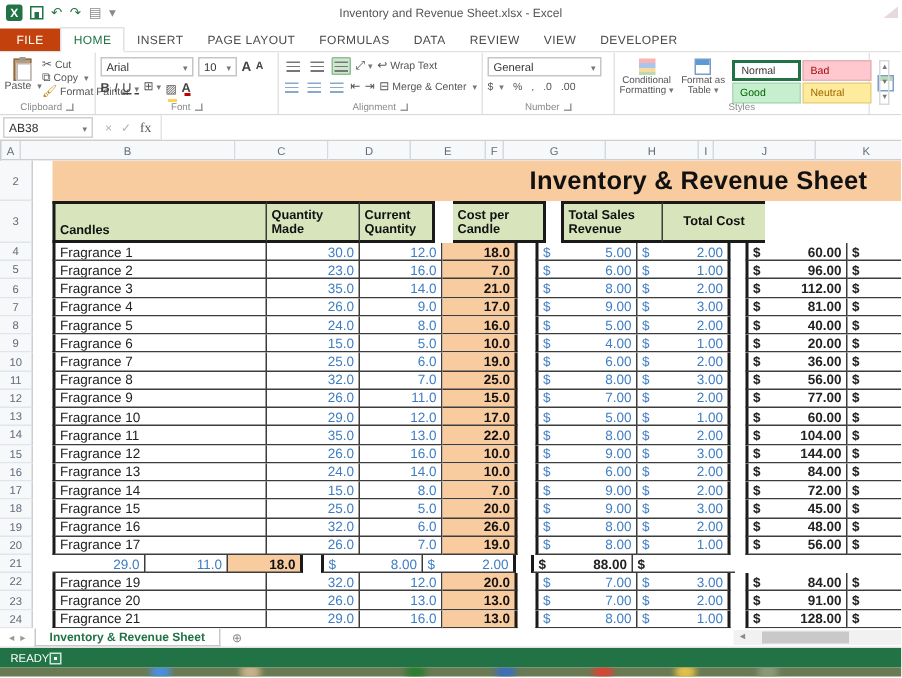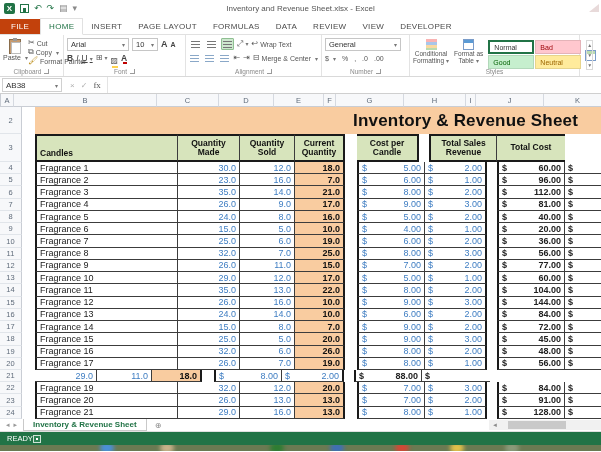--- a/index.html
+++ b/index.html
@@ -87,21 +87,21 @@
   .grow{display:flex;flex:0 0 auto;background:#fff}
   .c{flex:0 0 auto;height:100%;display:flex;align-items:center;overflow:hidden;font-size:9px;color:#222}
   .w-a{width:13px}.w-b{width:143px}.w-c{width:62px}.w-d{width:55px}.w-e{width:50px}
   .w-f{width:12px}.w-g{width:68px}.w-h{width:62px}.w-i{width:10px}.w-j{width:68px}.w-k{width:68px}
   .bl2{border-left:2px solid #1a1a1a}.br1{border-right:1px solid #3c3c3c}
   .br2{border-right:2px solid #1a1a1a}.bb1{border-bottom:1px solid #3c3c3c}
   .titlerow{height:27px}
   .mergetitle{width:566px;background:#f9cca0;position:relative}
   .sheettitle{position:absolute;left:318px;top:4px;font-size:17px;font-weight:800;color:#111;white-space:nowrap;letter-spacing:.2px}
   .headrow{height:28px}
-  .hcell{background:#d7e4bc;font-weight:700;font-size:8.5px;line-height:9.5px;color:#111;justify-content:center;text-align:center;border-top:2px solid #1a1a1a;border-bottom:2px solid #1a1a1a;padding:0 3px}
+  .hcell{background:#d7e4bc;font-weight:700;font-size:8.5px;line-height:9.5px;color:#111;justify-content:center;border-top:2px solid #1a1a1a;border-bottom:2px solid #1a1a1a;padding:0 3px}
   .hcell.left{justify-content:flex-start;align-items:flex-end;text-align:left;padding-bottom:2px}
   .datarow{height:12.238px}
   .txt{padding-left:3px}
   .num{justify-content:flex-end;padding-right:3px}
   .blue{color:#3e7dc2}
   .cur{background:#f9cca0;font-weight:700;color:#111}
   .acc{justify-content:space-between;padding:0 3px}
   .acc .v{margin-left:auto}
   .bold{font-weight:700}
 
@@ -365,21 +365,20 @@
           <div class="c w-a"></div>
           <div class="c mergetitle">
             <span class="sheettitle">Inventory &amp; Revenue Sheet</span>
           </div>
         </div>
 
         <div class="grow headrow">
           <div class="c w-a"></div>
           <div class="c w-b hcell left bl2 br1">Candles</div>
           <div class="c w-c hcell br1">Quantity Made</div>
-          <div class="c w-d hcell br1">Quantity Sold</div>
           <div class="c w-e hcell br2">Current Quantity</div>
           <div class="c w-f"></div>
           <div class="c w-h hcell br2">Cost per Candle</div>
           <div class="c w-i"></div>
           <div class="c w-j hcell bl2 br1">Total Sales Revenue</div>
           <div class="c w-k hcell">Total Cost</div>
         </div>
 
         <div style="display:contents">
           

